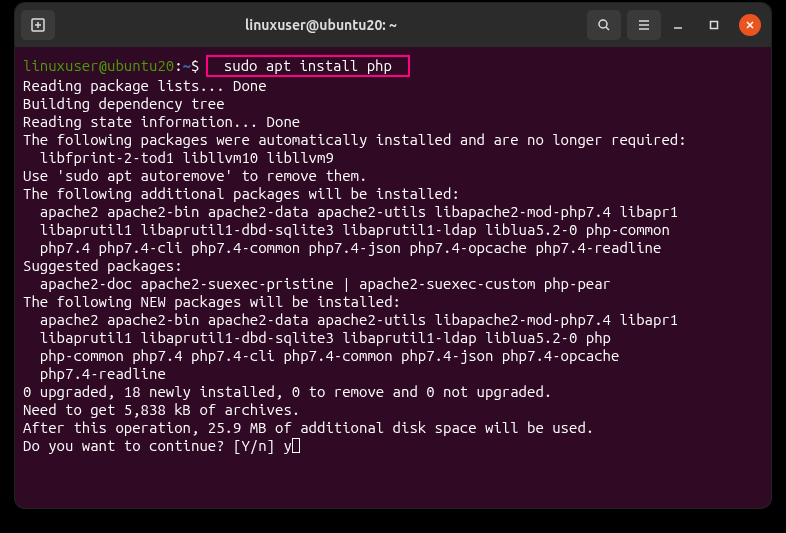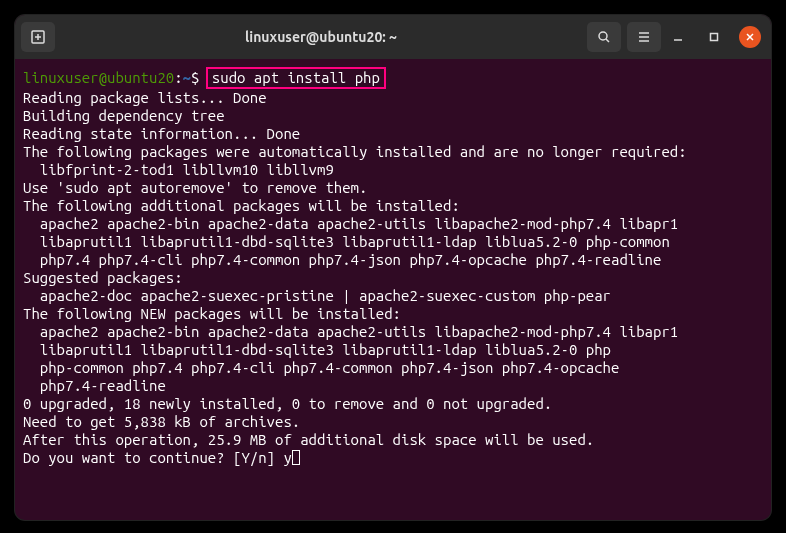--- a/index.html
+++ b/index.html
@@ -6,21 +6,21 @@
     body {
       background: #000;
       width: 786px;
       height: 533px;
       font-family: 'Ubuntu Mono', 'DejaVu Sans Mono', monospace;
       overflow: hidden;
     }
     .window {
       position: absolute;
       left: 15px;
-      top: 15px;
+      top: 3px;
       width: 756px;
       height: 505px;
       background: #300a24;
       border-radius: 10px;
       overflow: hidden;
       box-shadow: 0 0 0 1px #222;
     }
     .titlebar {
       height: 44px;
       background: #2b2b2b;
@@ -72,21 +72,21 @@
       font-size: 15px;
       line-height: 18px;
       white-space: pre;
       font-family: 'Ubuntu Mono', 'DejaVu Sans Mono', monospace;
     }
     .prompt-user { color: #4e9a06; font-weight: normal; }
     .prompt-path { color: #3465a4; font-weight: bold; }
     .prompt-sep { color: #fff; }
     .cmd-highlight {
       border: 2px solid #ff0080;
-      padding: 0 4px;
+      padding: 0 16px;
       display: inline-block;
       margin-left: -2px;
     }
     .cursor {
       display: inline-block;
       width: 8px;
       height: 15px;
       border: 1px solid #fff;
       vertical-align: text-bottom;
       margin-bottom: 1px;

